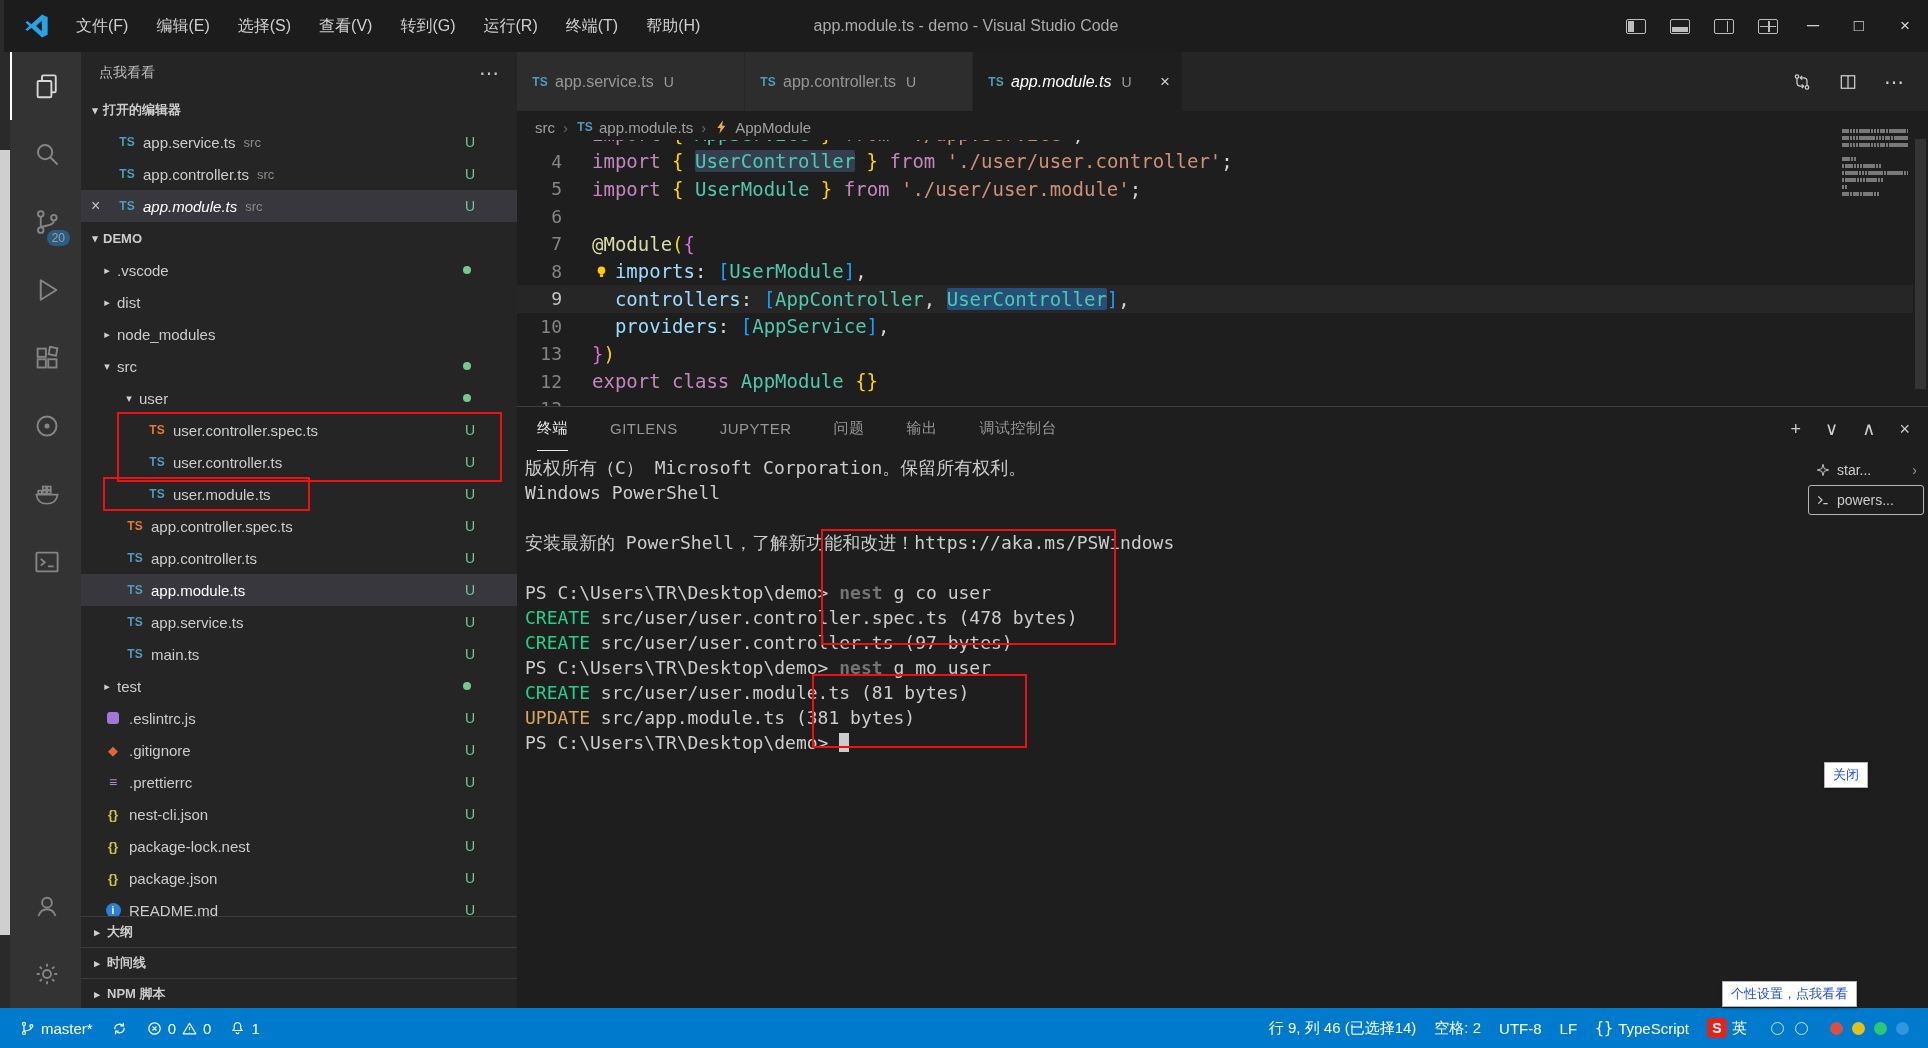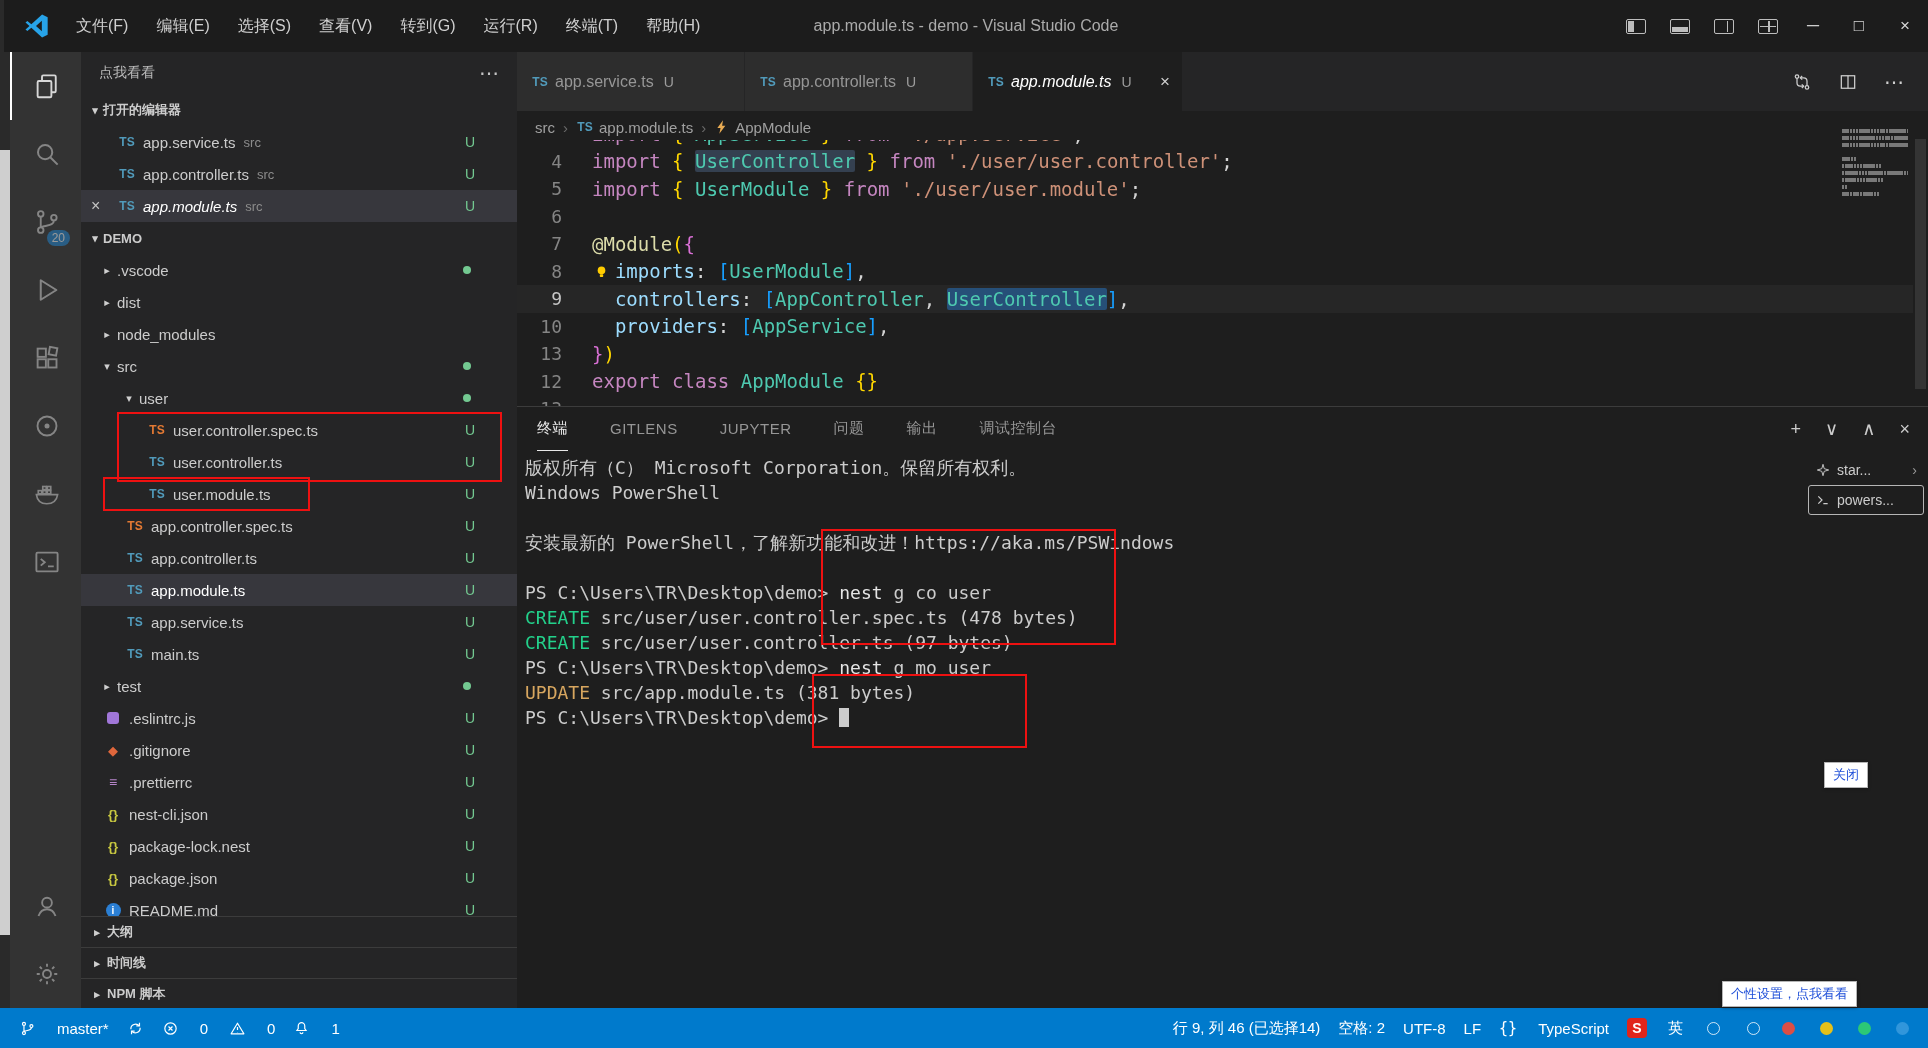--- a/index.html
+++ b/index.html
@@ -106,35 +106,35 @@
   #editor-scrollbar .thumb{position:absolute;top:28px;left:2px;width:11px;height:250px;background:rgba(121,121,121,.25)}
 
   
   #panel{position:absolute;left:517px;top:406px;right:0;bottom:40px;background:#1e1e1e;border-top:1px solid #3c3c3c;z-index:2}
   #panel-tabs{height:44px;display:flex;align-items:center;padding-left:20px;gap:42px;font-size:15px;color:#969696}
   .ptab{height:100%;display:flex;align-items:center;border-bottom:1px solid transparent;letter-spacing:.5px}
   .ptab.active{color:#e7e7e7;border-bottom-color:#e7e7e7}
   #panel-actions{position:absolute;right:18px;top:0;height:44px;display:flex;align-items:center;gap:24px;color:#cccccc;font-size:18px}
   #terminal{position:absolute;left:8px;top:48px;right:125px;bottom:4px;font-family:"DejaVu Sans Mono",monospace;font-size:18px;color:#cccccc;overflow:hidden}
   .t-line{height:25px;line-height:25px;white-space:pre}
-  .tc-cmd{color:#e5e5e5;font-weight:normal}
+  .tc-cmd{color:#737373;font-weight:bold}
   .tc-create{color:#23d18b}
   .tc-update{color:#d7a65f}
   .t-cursor{display:inline-block;width:10px;height:19px;background:#cccccc;vertical-align:-3px}
   #term-list{position:absolute;right:4px;top:48px;width:116px;font-size:14px}
   .term-item{height:30px;display:flex;align-items:center;gap:6px;color:#cccccc;padding:0 6px;border:1px solid transparent;border-radius:3px;white-space:nowrap}
   .term-item.selected{border-color:#b5b5b5}
   .term-item .icon{width:16px;height:16px;flex:none}
   .term-chev{margin-left:auto;color:#9a9a9a}
 
   
   #statusbar{position:absolute;left:0;right:0;bottom:0;height:40px;background:#007acc;display:flex;align-items:center;color:#fff;font-size:15px;padding:0 10px;z-index:9}
   #sb-left,#sb-right{display:flex;align-items:center;height:100%}
   #sb-right{margin-left:auto}
-  .sb-item{display:flex;align-items:center;gap:21px;padding:0 9px;height:100%;white-space:nowrap}
+  .sb-item{display:flex;align-items:center;gap:5px;padding:0 9px;height:100%;white-space:nowrap}
   .sb-item .icon{width:17px;height:17px}
   .sb-brackets{font-family:"DejaVu Sans Mono",monospace;font-size:15px}
   .sogou{width:20px;height:20px;border-radius:4px;background:#e1251b;color:#fff;font-weight:bold;font-size:14px;display:inline-flex;align-items:center;justify-content:center}
   .tray-dot{width:13px;height:13px;border-radius:50%;border:1.5px solid rgba(255,255,255,.8);display:inline-block;margin-left:6px}
   .wm-dot{width:13px;height:13px;border-radius:50%;display:inline-block;margin-left:4px;opacity:.95}
 
   
   .anno{position:absolute;border:2px solid #ee1111;z-index:30;pointer-events:none}
   #anno1{left:117px;top:412px;width:385px;height:70px}
   #anno2{left:103px;top:477px;width:207px;height:34px}
@@ -595,20 +595,21 @@
   <div id="terminal">
       <div class="t-line"><span>版权所有（C） Microsoft Corporation。保留所有权利。</span></div>
       <div class="t-line"><span>Windows PowerShell</span></div>
       <div class="t-line"></div>
       <div class="t-line"><span>安装最新的 PowerShell，了解新功能和改进！https://aka.ms/PSWindows</span></div>
       <div class="t-line"></div>
       <div class="t-line"><span>PS C:\Users\TR\Desktop\demo&gt; </span><span class="tc-cmd">nest</span><span> g co user</span></div>
       <div class="t-line"><span class="tc-create">CREATE</span><span> src/user/user.controller.spec.ts (478 bytes)</span></div>
       <div class="t-line"><span class="tc-create">CREATE</span><span> src/user/user.controller.ts (97 bytes)</span></div>
       <div class="t-line"><span>PS C:\Users\TR\Desktop\demo&gt; </span><span class="tc-cmd">nest</span><span> g mo user</span></div>
+      <div class="t-line"><span class="tc-create">CREATE</span><span> src/user/user.module.ts (81 bytes)</span></div>
       <div class="t-line"><span class="tc-update">UPDATE</span><span> src/app.module.ts (381 bytes)</span></div>
       <div class="t-line"><span>PS C:\Users\TR\Desktop\demo&gt; </span><span class="t-cursor"></span></div>
     </div>
   <div id="term-list">
       <div class="term-item">
         <span class="icon">
           <svg viewBox="0 0 24 24" fill="none" stroke="currentColor" stroke-width="1.4">
             <path d="M12 3.5 13.8 10l6.7 2-6.7 2L12 20.5 10.2 14l-6.7-2 6.7-2z"></path>
           </svg>
         </span>

